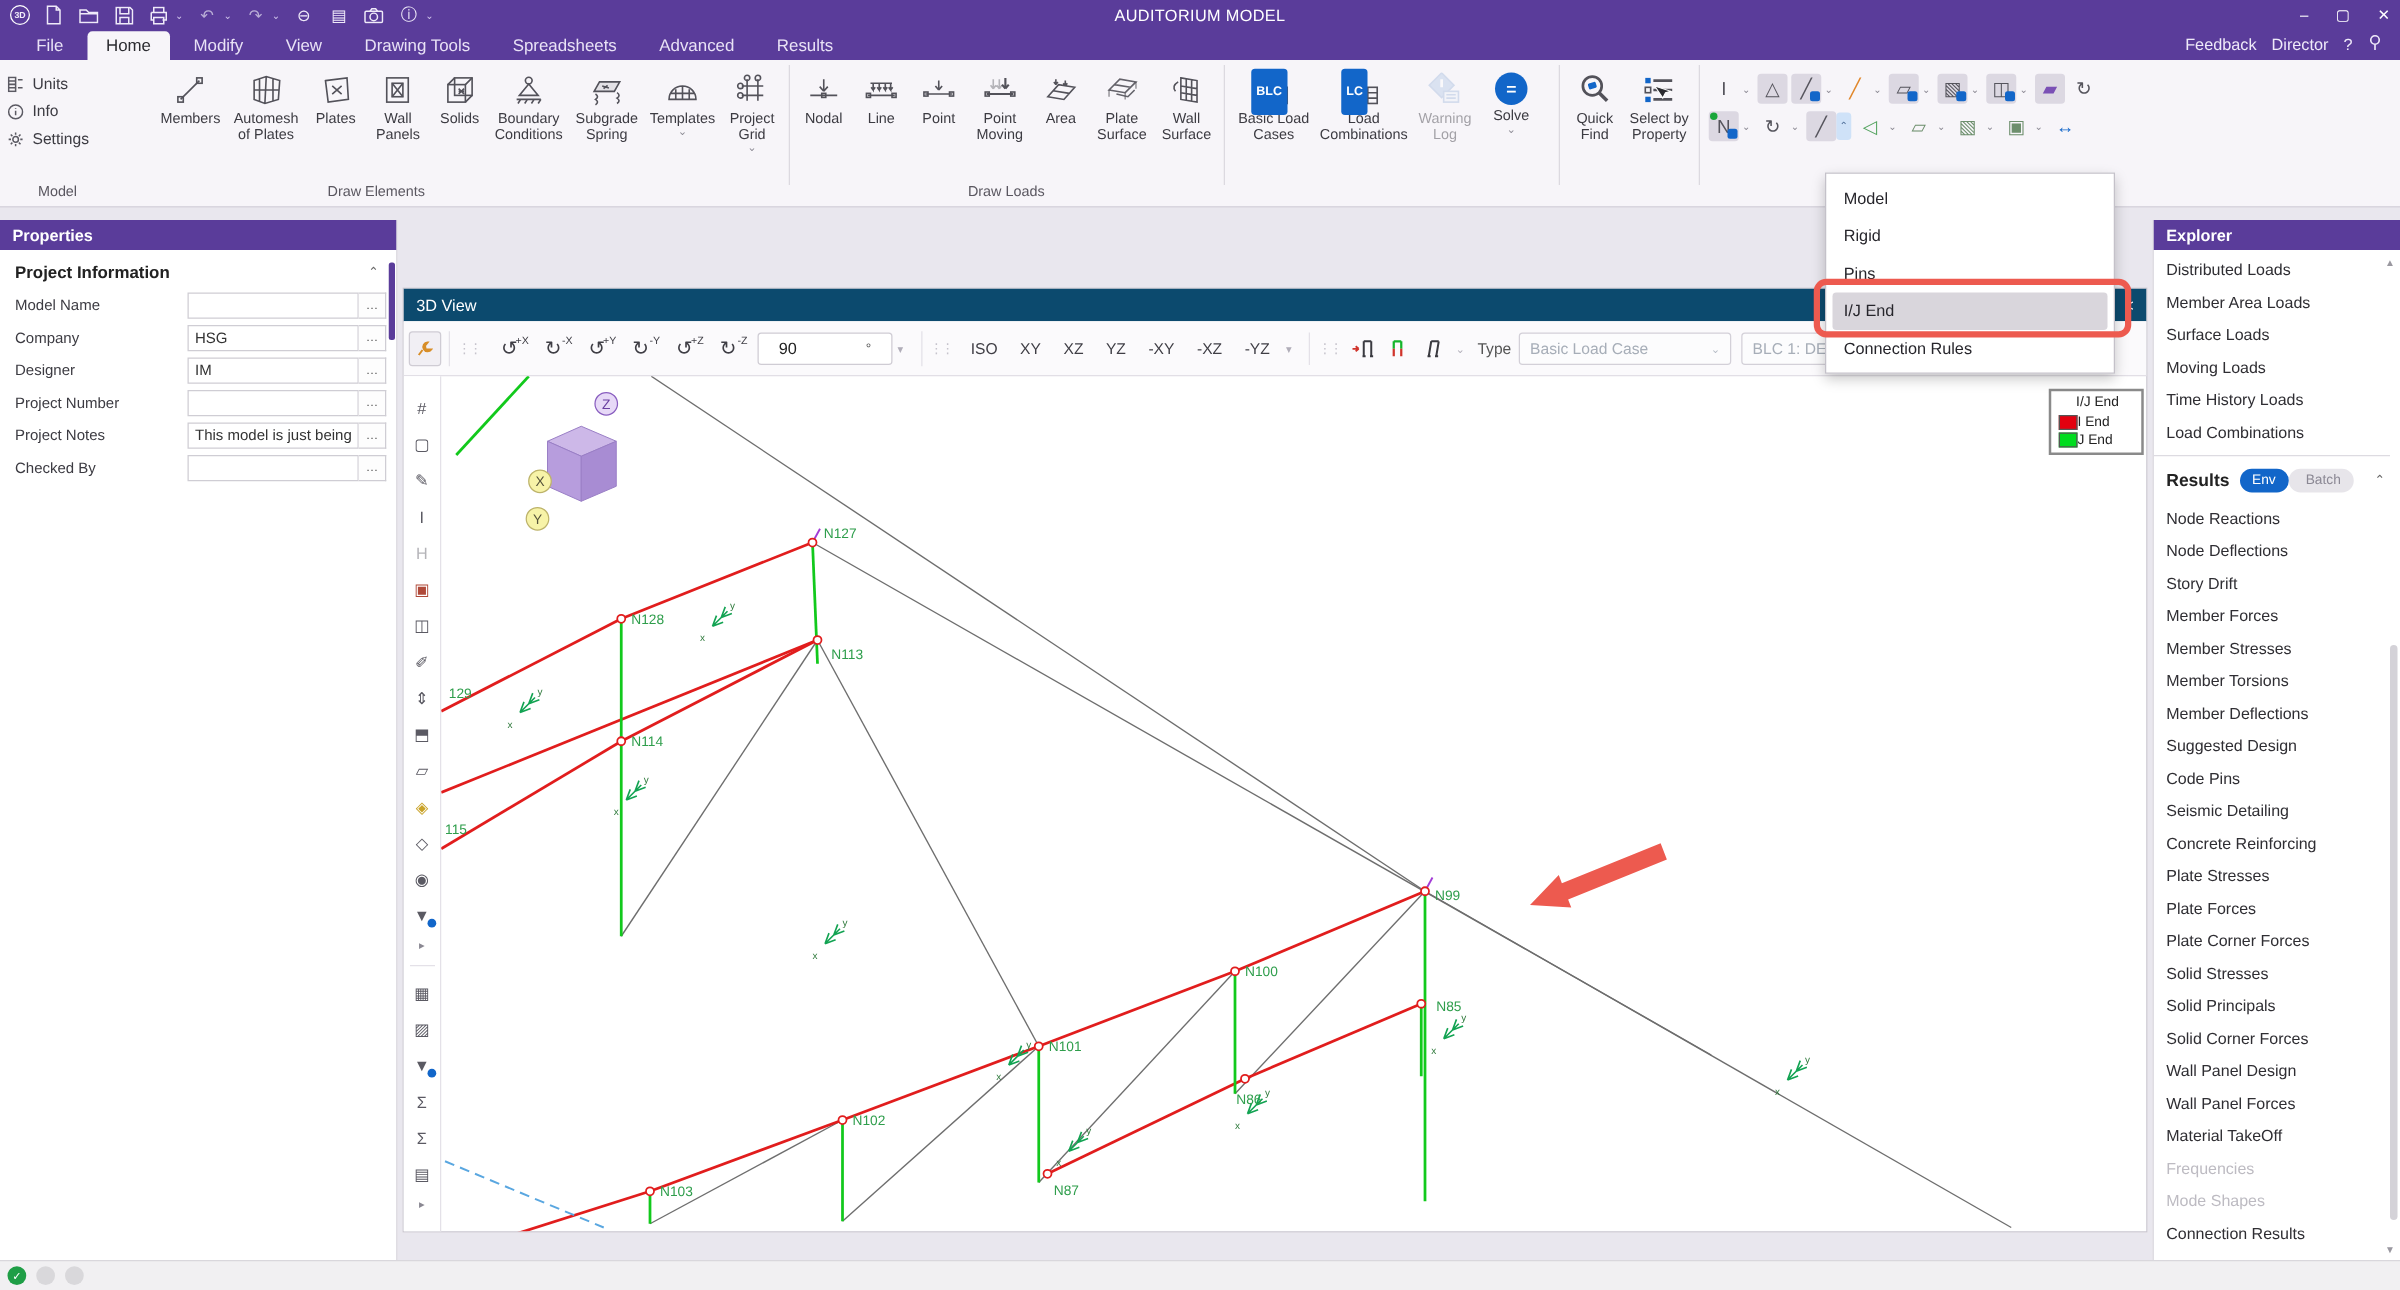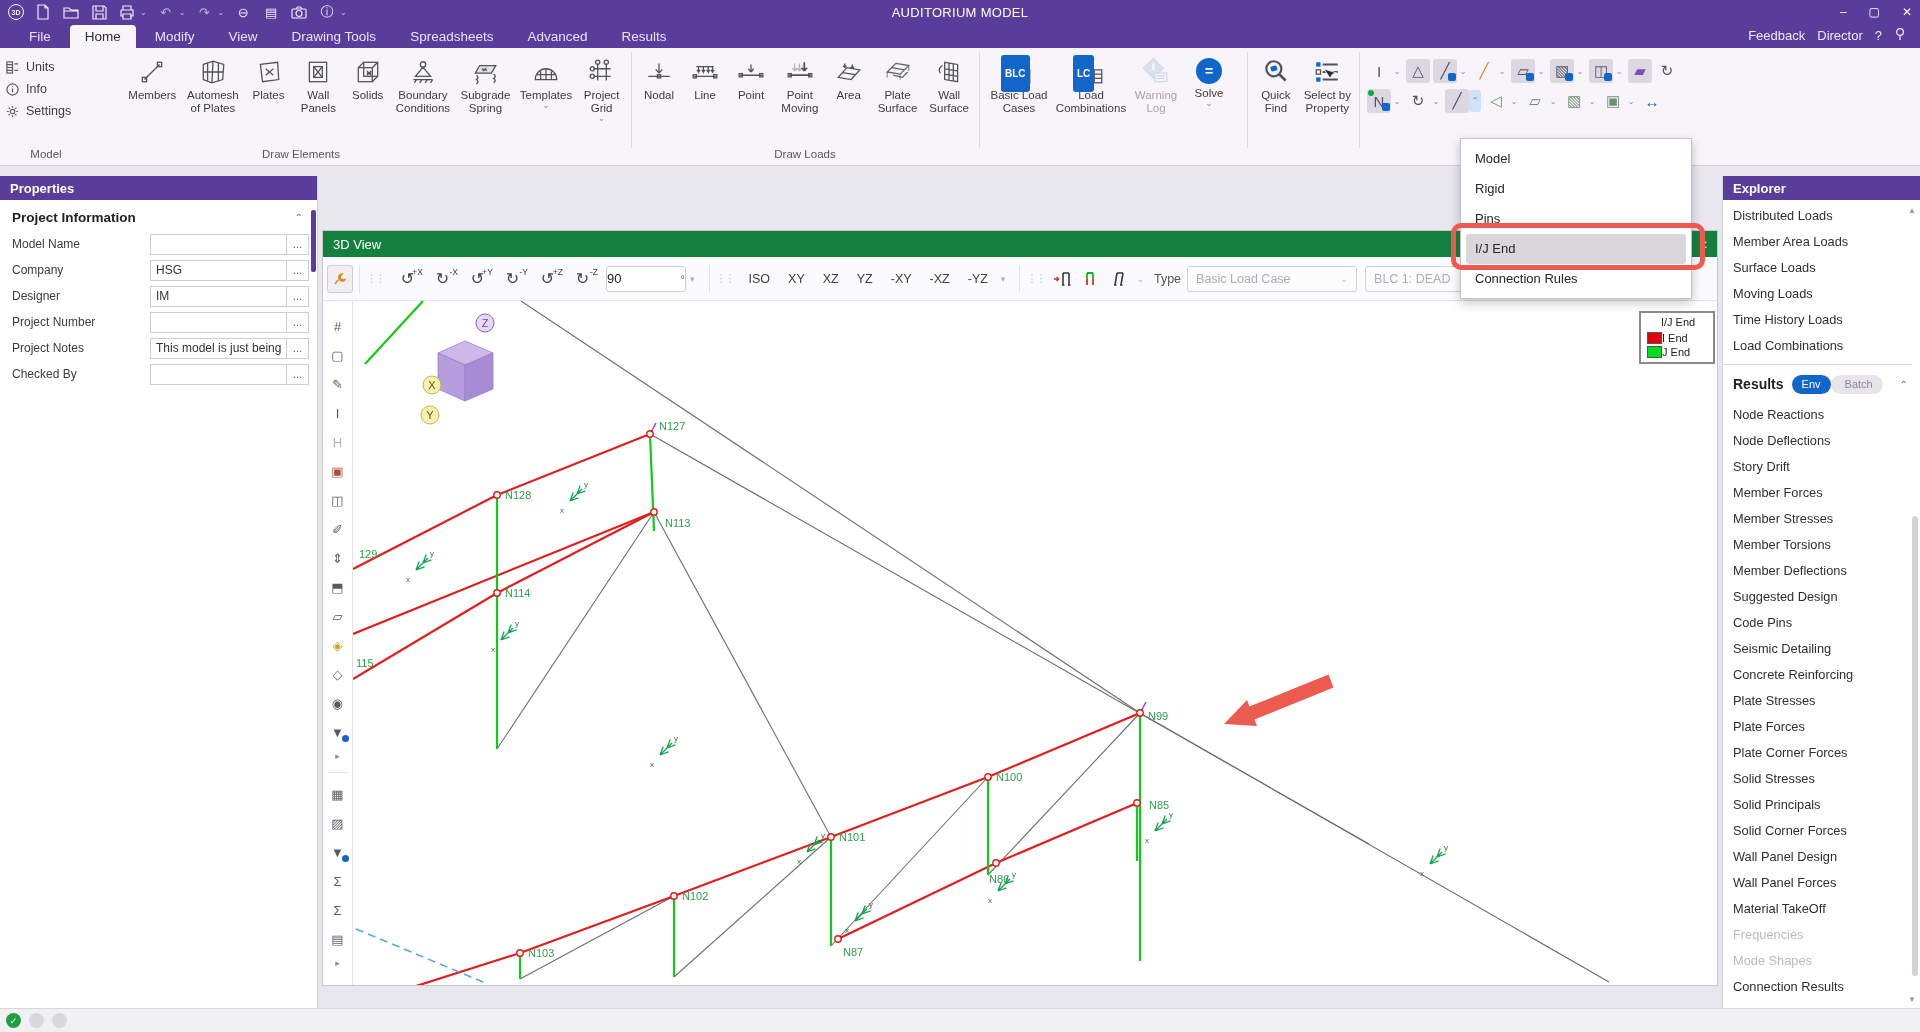--- a/index.html
+++ b/index.html
@@ -77,29 +77,29 @@
   .pill{height:19px;border-radius:10px;font-size:11px;display:flex;align-items:center;padding:0 10px}
   .pill.env{background:#1266c9;color:#fff;z-index:1}
   .pill.batch{background:#e7e5ea;color:#8b8894;margin-left:-8px;padding-left:14px}
   .res-chev{margin-left:auto;margin-right:12px;font-size:10px;color:#666}
   .ex-up{position:absolute;right:4px;top:30px;font-size:8px;color:#9a98a0}
   .ex-down{position:absolute;right:4px;bottom:4px;font-size:8px;color:#9a98a0}
   .ex-thumb{position:absolute;right:2px;top:340px;width:6px;height:460px;background:#d4d2d8;border-radius:3px}
 
   
   .view3d{position:absolute;left:322px;top:230px;width:1396px;height:756px;background:#fff;border:1px solid #c9c6cf;z-index:1}
-  .v-title{height:26px;background:#15803d;color:#fff;display:flex;align-items:center;padding:12px 10px;font-size:13px}
+  .v-title{height:26px;background:#0c4a6e;color:#fff;display:flex;align-items:center;padding:12px 10px;font-size:13px}
   .v-collapse{margin-left:auto;font-size:13px;color:#fff}
   .v-toolbar{height:44px;background:#fbfafc;border-bottom:1px solid #e2dfe6;display:flex;align-items:center;padding-left:4px;gap:6px}
   .vt-btn{border:1px solid #cfccd4;border-radius:3px;width:26px;height:28px;display:flex;align-items:center;justify-content:center;font-size:14px;background:#f1eff4;color:#555}
   .vt-group{display:flex;align-items:center;gap:2px;border-left:1px solid #e4e1e8;padding:0 6px}
   .handle{color:#c6c3cc;font-size:11px;letter-spacing:-2px;margin-right:4px}
   .rot{width:35px;height:28px;display:flex;align-items:center;justify-content:center;position:relative;color:#3f3e45;font-size:16px}
   .rot small{font-size:8.5px;position:absolute;right:2px;top:2px;color:#3f3e45}
-  .angle-box{width:80px;height:26px;border:1px solid #cfccd4;border-radius:3px;background:#fff;display:flex;align-items:center;padding:0 0;margin-left:4px}
+  .angle-box{width:108px;height:26px;border:1px solid #cfccd4;border-radius:3px;background:#fff;display:flex;align-items:center;padding:0 16px;margin-left:4px}
   .angle-box input{border:none;outline:none;width:56px;font-size:13px;font-family:inherit;color:#222}
   .deg{margin-left:auto;color:#555;font-size:11px}
   .mini-chev{color:#b0adb8;font-size:9px;padding:0 2px}
   .vbtn{padding:0 9px;height:28px;display:flex;align-items:center;font-size:12.5px;color:#3f3e45}
   .hico{width:26px;height:26px;display:flex;align-items:center;justify-content:center}
   .type-lab{font-size:12.5px;color:#555;margin:0 4px 0 6px}
   .sel{height:26px;border:1px solid #d3d0d8;border-radius:3px;background:#fcfcfd;display:flex;align-items:center;padding:0 8px;color:#a7aeb8;font-size:12.5px}
   .sel .sc{margin-left:auto;padding-left:14px;color:#b3bac4;font-size:9px}
   .v-body{position:relative;height:684px;display:flex}
   .lstrip{width:30px;border-right:1px solid #e4e1e8;background:#fff;padding-top:14px;display:flex;flex-direction:column;align-items:center}

